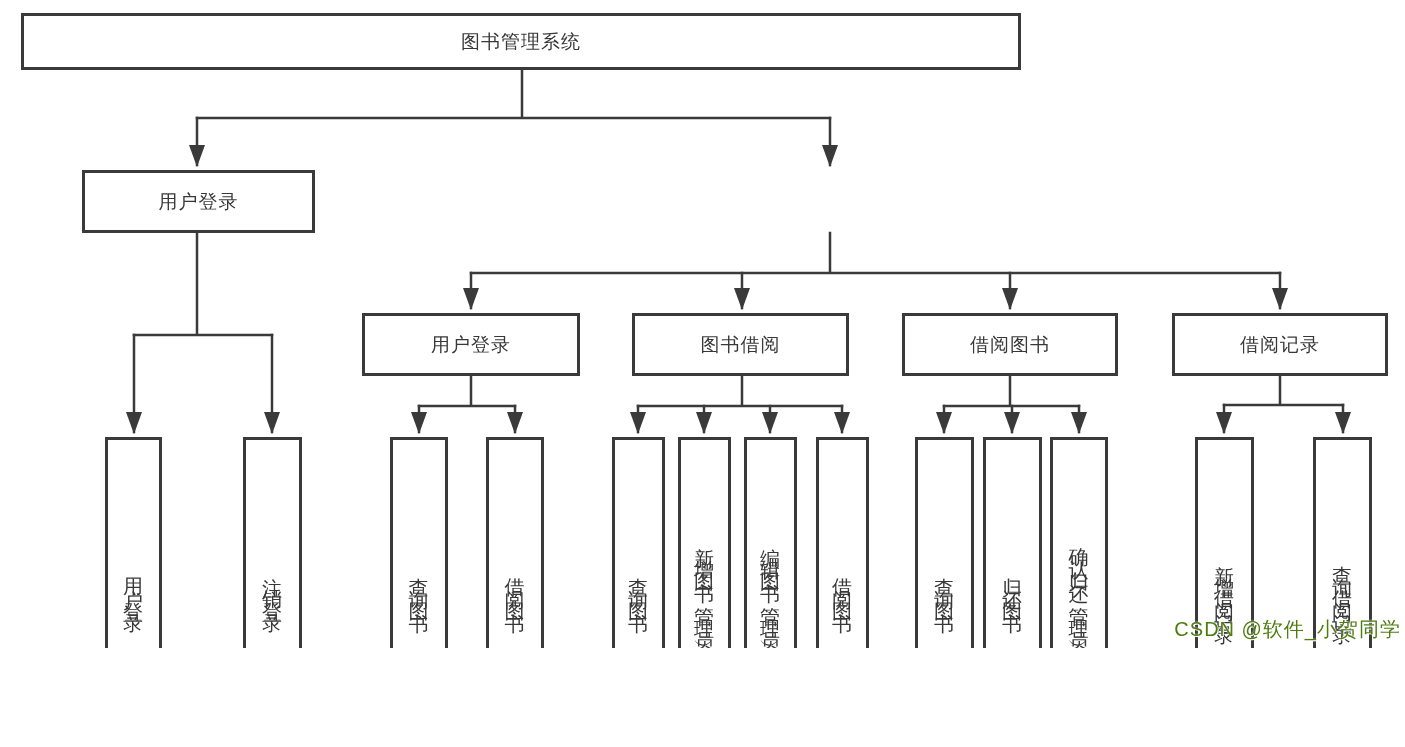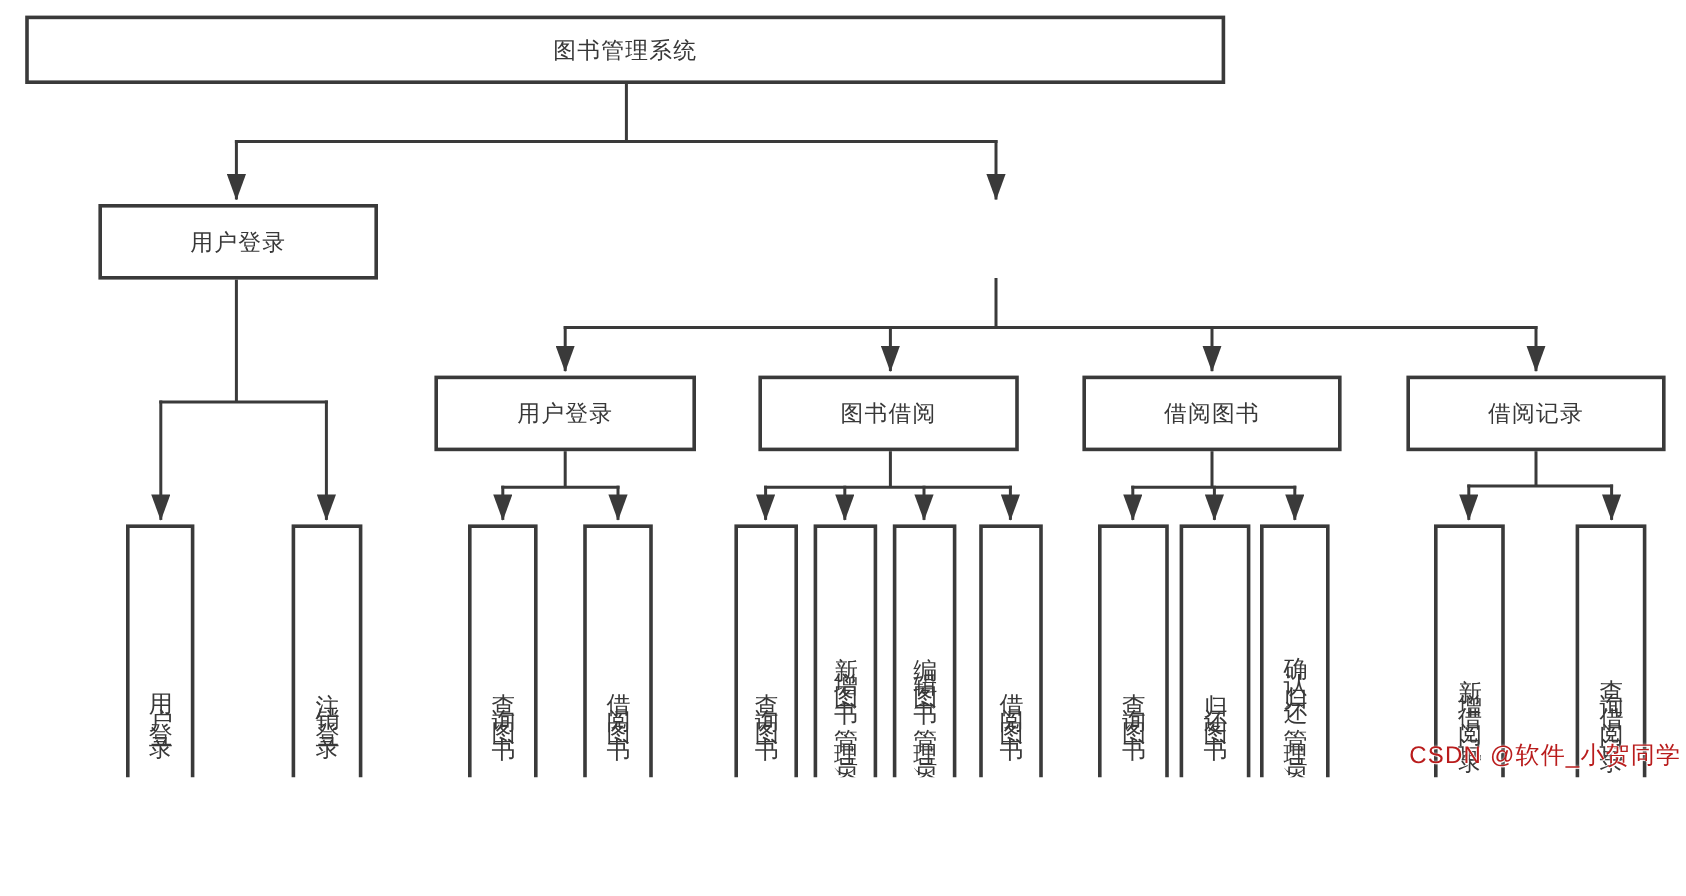--- a/index.html
+++ b/index.html
@@ -34,21 +34,21 @@
     letter-spacing: 12px;
     line-height: 1;
     color: #383838;
   }
   .leaf { top: 437px; height: 298px; }
   .watermark {
     position: absolute;
     right: 4px;
     bottom: 5px;
     font-size: 20px;
-    color: #b91c1c;
+    color: #4d7c0f;
     letter-spacing: 1px;
     text-shadow: 0 0 2px #ffffff, 1px 1px 0 #ffffff;
     white-space: nowrap;
   }
 </style>
 </head>
 <body>
 
 <div class="canvas">
 

